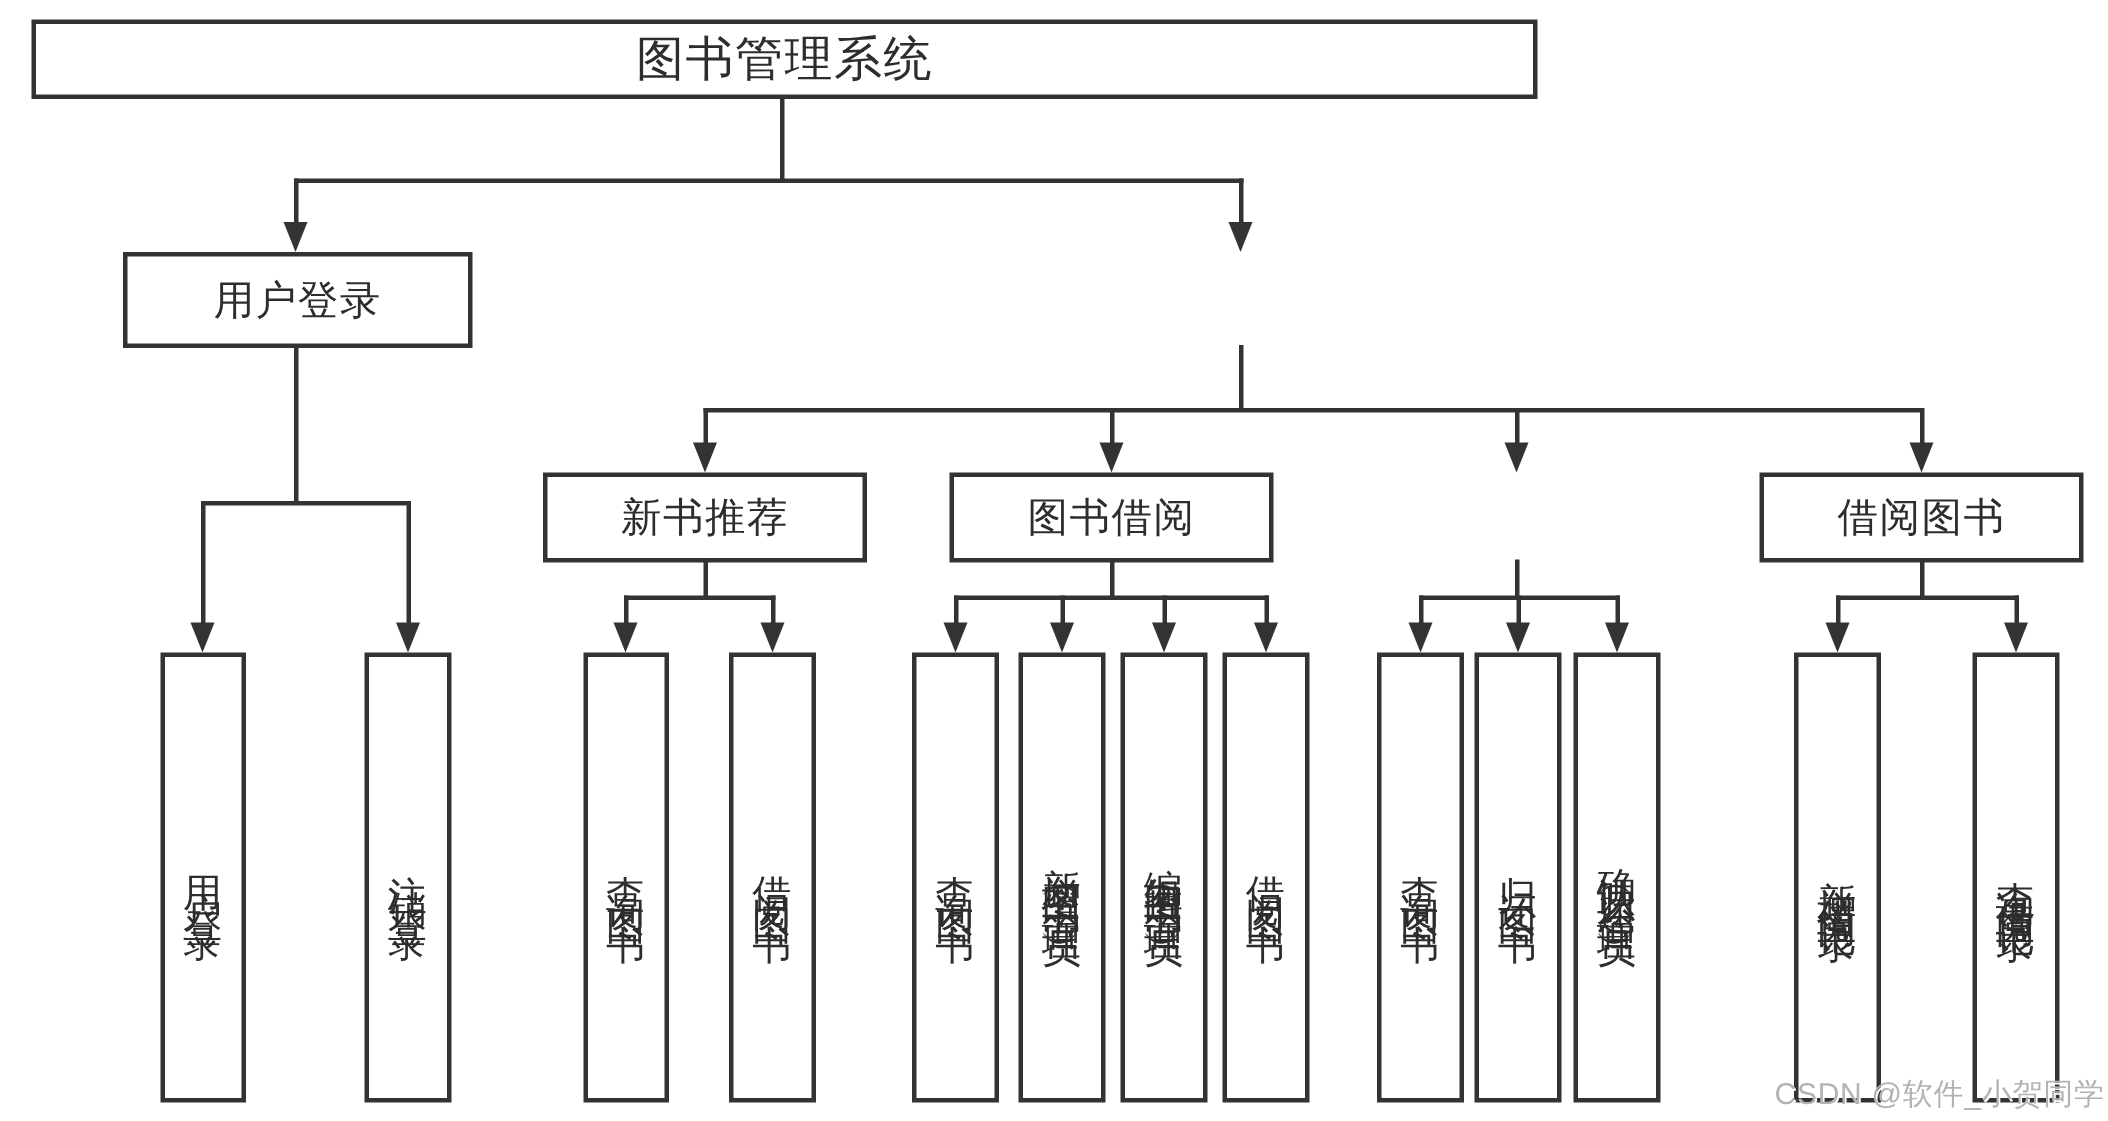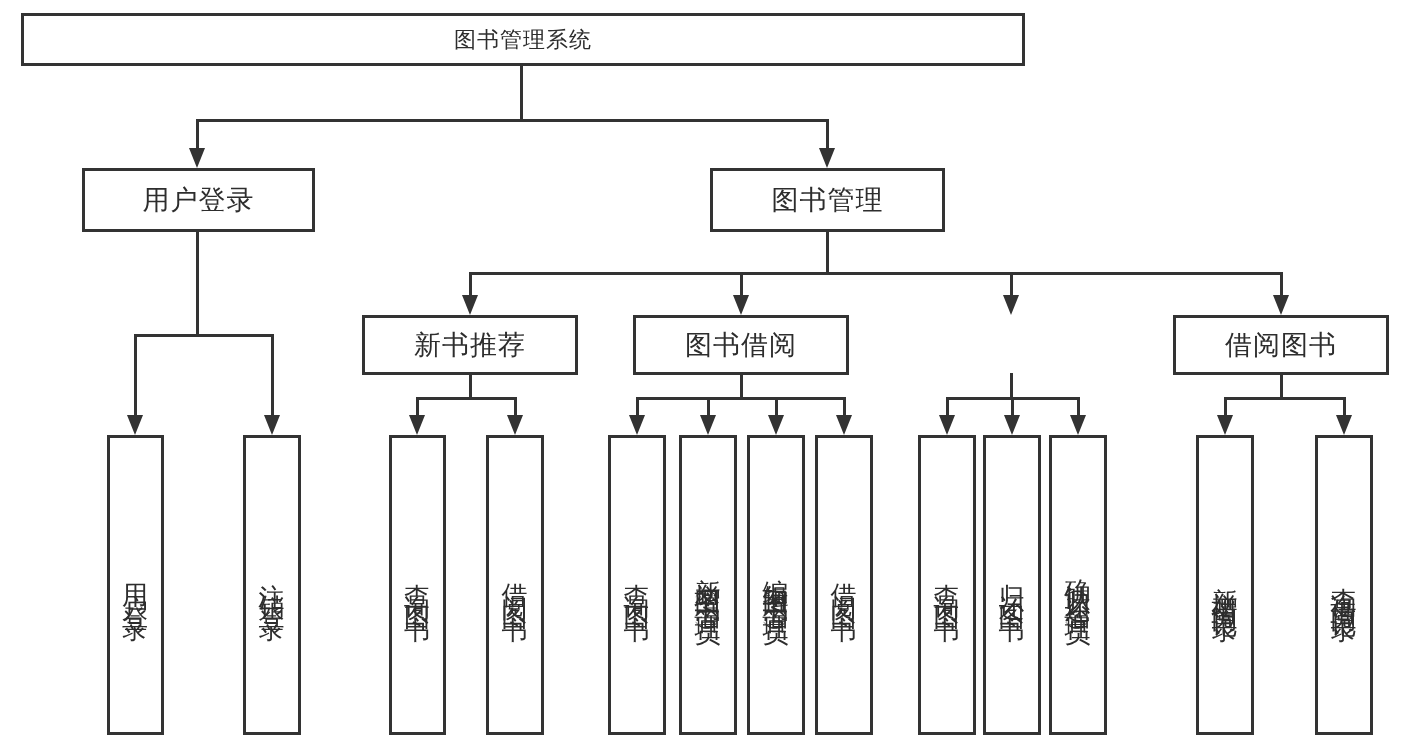--- a/index.html
+++ b/index.html
@@ -16,21 +16,21 @@
     box-sizing:border-box;
     border:3px solid #333333;
     background:#ffffff;
     display:flex;
     align-items:center;
     justify-content:center;
     font-size:27px;
     letter-spacing:1px;
     color:#2d2d2d;
   }
-  .root{font-size:22px;}
+  .root{font-size:32px;}
   .leaf{font-size:26px;}
   .vlabel{
     writing-mode:vertical-rl;
     text-orientation:mixed;
     line-height:1;
     letter-spacing:6px;
   }
   .leaf.short .vlabel{letter-spacing:11px;}
   .hl{position:absolute;height:3px;background:#333333;}
   .vl{position:absolute;width:3px;background:#333333;}
@@ -59,21 +59,20 @@
   <div class="box root" style="left:21px;top:13px;width:1004px;height:53px;">图书管理系统</div>
 
   <div class="vl" style="left:520px;top:65px;height:56px;"></div>
   <div class="hl" style="left:196px;top:119px;width:633px;"></div>
   <div class="vl" style="left:196px;top:119px;height:31px;"></div>
   <div class="ah" style="left:189px;top:148px;"></div>
   <div class="vl" style="left:826px;top:119px;height:31px;"></div>
   <div class="ah" style="left:819px;top:148px;"></div>
 
   <div class="box" style="left:82px;top:168px;width:233px;height:64px;">用户登录</div>
-  <div class="box" style="left:710px;top:168px;width:235px;height:64px;">图书管理</div>
 
   <div class="vl" style="left:196px;top:230px;height:106px;"></div>
   <div class="hl" style="left:134px;top:334px;width:140px;"></div>
   <div class="vl" style="left:134px;top:334px;height:83px;"></div>
   <div class="ah" style="left:127px;top:415px;"></div>
   <div class="vl" style="left:271px;top:334px;height:83px;"></div>
   <div class="ah" style="left:264px;top:415px;"></div>
 
   <div class="vl" style="left:826px;top:230px;height:44px;"></div>
   <div class="hl" style="left:469px;top:272px;width:813px;"></div>
@@ -161,14 +160,15 @@
     <span class="vlabel">确认归还（管理员）</span>
   </div>
 
   <div class="box leaf" style="left:1196px;top:435px;width:58px;height:300px;">
     <span class="vlabel">新增借阅记录</span>
   </div>
   <div class="box leaf" style="left:1315px;top:435px;width:58px;height:300px;">
     <span class="vlabel">查询借阅记录</span>
   </div>
 
+  <div class="watermark">CSDN @软件_小贺同学</div>
 
 </div>
 
 </body></html>

